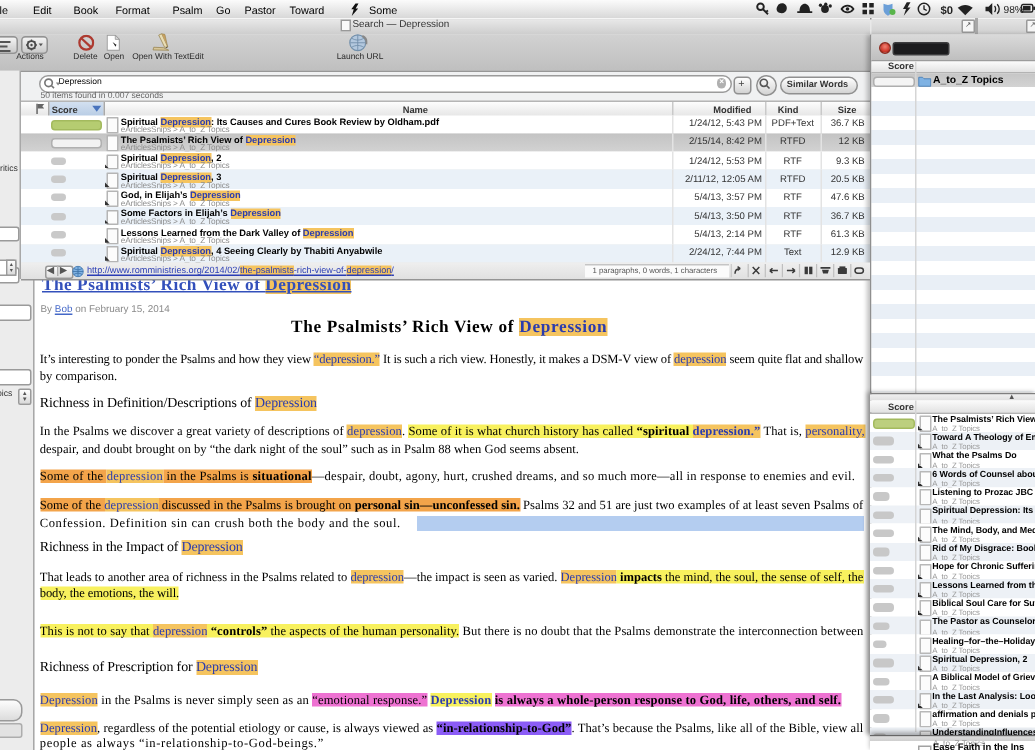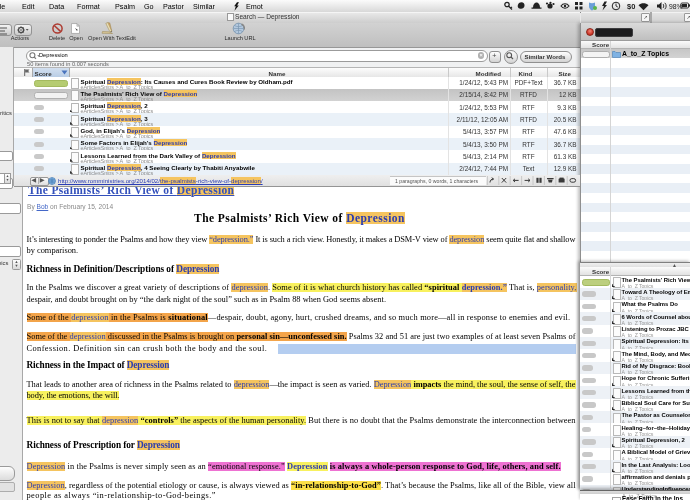--- a/index.html
+++ b/index.html
@@ -29,47 +29,47 @@
 .pill{position:absolute;left:20px;top:3.4px;height:5.2px;border-radius:2.6px;background:#c9c9c9;}
 .dicon{position:absolute;left:57.5px;top:1.6px;width:6.2px;height:8.6px;background:#fcfcfc;border:0.6px solid #b5b5b5;border-radius:0.5px;}
 .dt{position:absolute;top:2.6px;font-size:6.4px;color:#333;white-space:nowrap;}
 .hl{background:#f5c45f;color:#2b3cae;}
 .rowln{position:absolute;top:0;width:1px;height:12.33px;background:#e3e3e3;}
 
 #urlbar{left:13.5px;top:175px;width:566px;height:10.5px;background:linear-gradient(#efefef,#e0e0e0);border-bottom:1px solid #949494;}
 
 #doc{left:13.5px;top:186px;width:566px;height:314px;background:#fff;}
 .bl{position:absolute;font-family:"Liberation Serif",serif;font-size:8.4px;color:#000;white-space:nowrap;}
-.hd{font-weight:700;font-size:9.3px;text-align:right;}
+.hd{font-weight:400;font-size:9.3px;text-align:right;}
 .hlw{background:#f5c45f;color:#2b3cae;}
 .org{background:#f3a44a;}
 .yel{background:#f8f15e;}
 .pnk{background:#ee72d2;}
-.grn{background:#fde047;}
+.grn{background:#8b5cf6;}
 .rrow{position:absolute;left:580px;width:110px;height:12.33px;}
 .rrt{position:absolute;left:41.5px;top:1.2px;font-size:5.9px;font-weight:700;color:#000;white-space:nowrap;letter-spacing:-0.02px;}
 .rrs{position:absolute;left:41.5px;top:7.4px;font-size:5.2px;letter-spacing:-0.08px;color:#999;white-space:nowrap;}
 .rpill{position:absolute;left:1.5px;top:3.5px;height:5.4px;border-radius:2.7px;background:#c8c8c8;}
 .ricon{position:absolute;left:32.5px;top:1.6px;width:6.3px;height:9px;background:#fcfcfc;border:0.6px solid #b8b8b8;border-radius:0.5px;}
 </style></head>
 <body>
 <div id="screen">
 <div id="menubar" class="ab"></div>
 <span class="mi" style="left:-6.3px;">File</span>
 <span class="mi" style="left:22px;">Edit</span>
-<span class="mi" style="left:49px;">Data</span>
+<span class="mi" style="left:49px;">Book</span>
 <span class="mi" style="left:77px;">Format</span>
 <span class="mi" style="left:115px;">Psalm</span>
 <span class="mi" style="left:144px;">Go</span>
 <span class="mi" style="left:163px;">Pastor</span>
-<span class="mi" style="left:193px;">Similar</span>
+<span class="mi" style="left:193px;">Toward</span>
 <svg class="ab" style="left:233px;top:1.5px;" width="7" height="9" viewBox="0 0 7 9">
       <path d="M4 0.3 L1.2 4.2 h1.6 L1.5 8.7 L5.8 3.6 H4.1 L6 0.3 Z" fill="#111"></path>
     </svg>
-<span class="mi" style="left:246px;">Emot</span>
+<span class="mi" style="left:246px;">Some</span>
 
 <div id="mstatus" class="ab" style="left:500px;top:0;width:190px;height:11px;"></div>
 
 <div id="titlebar" class="ab"></div>
 <div class="ab" style="left:227px;top:13px;width:5px;height:6px;background:#fafafa;border:0.5px solid #999;"></div>
 <div class="ab nw" style="left:235px;top:13px;font-size:6.6px;color:#333;">Search — Depression</div>
 <div id="toolbar" class="ab"></div>
 <div class="tbtn" style="left:-6px;width:16px;"></div>
 <div class="tbtn" style="left:14px;width:16px;"></div>
 <div class="tlabel" style="left:5px;width:30px;">Actions</div>

